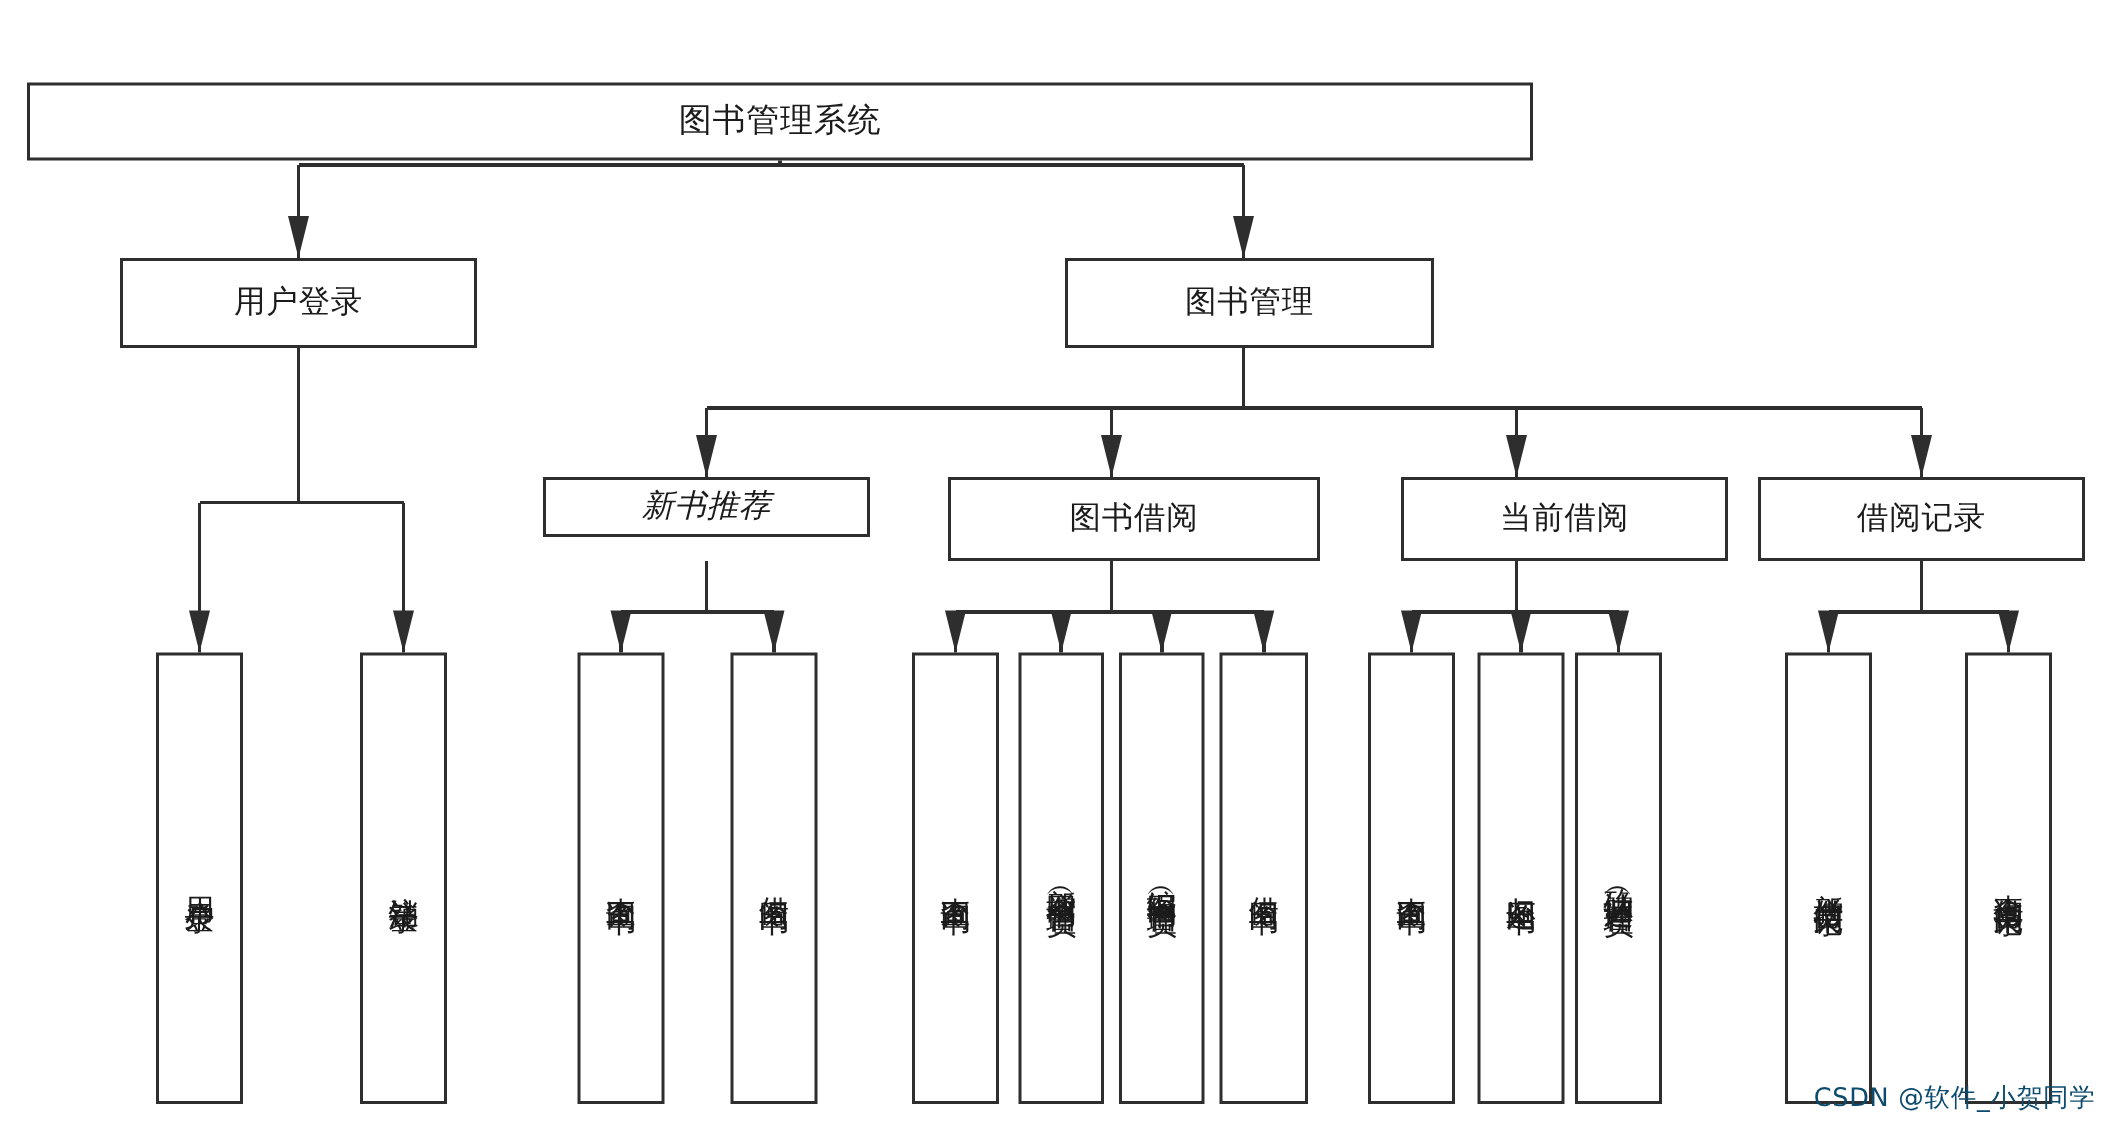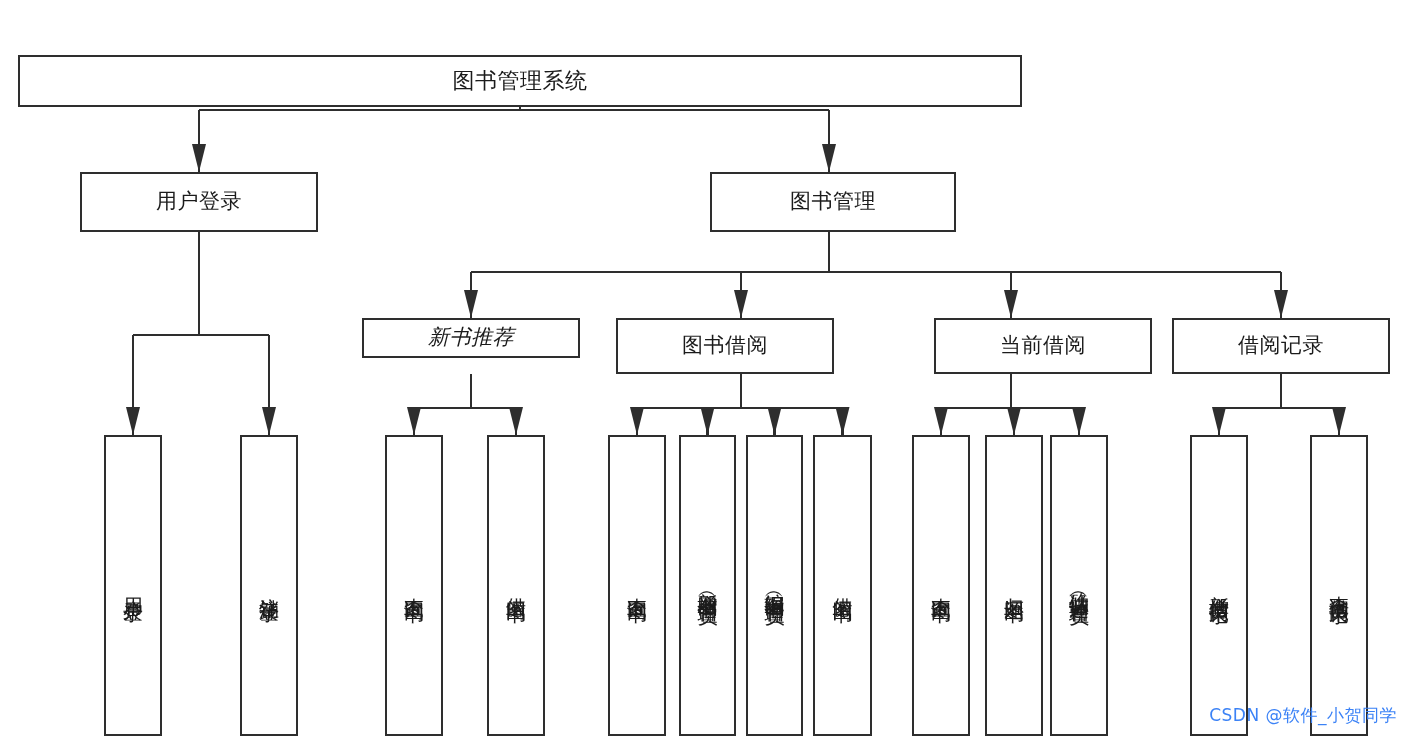--- a/index.html
+++ b/index.html
@@ -47,23 +47,23 @@
     line-height: 1.25;
     letter-spacing: 2px;
     white-space: nowrap;
   }
   .node-box.title .node-label {
     font-size: 22px;
   }
   #watermark {
     position: absolute;
     right: 8px;
-    bottom: 20px;
+    bottom: 4px;
     font-size: 17px;
-    color: #3b82f6;
+    color: #0c4a6e;
     white-space: nowrap;
     pointer-events: none;
     letter-spacing: 0.5px;
   }
 </style>
 </head>
 <body>
 
 <div id="diagram-root">
   <svg id="edge-layer" viewBox="0 0 1405 747" preserveAspectRatio="none" aria-hidden="true">
@@ -126,21 +126,21 @@
       </div>
       <div class="node-box horizontal" style="left: 80px; top: 172px; width: 238px; height: 60px; border-color: rgb(46, 46, 46);">
         <span class="node-label" style="color: rgb(27, 27, 27);">用户登录</span>
       </div>
       <div class="node-box horizontal" style="left: 710px; top: 172px; width: 246px; height: 60px; border-color: rgb(46, 46, 46);">
         <span class="node-label" style="color: rgb(27, 27, 27);">图书管理</span>
       </div>
       <div class="node-box horizontal" style="left: 362px; top: 318px; width: 218px; height: 40px; border-color: rgb(46, 46, 46); font-style: italic;">
         <span class="node-label" style="color: rgb(27, 27, 27);">新书推荐</span>
       </div>
-      <div class="node-box horizontal" style="left: 616px; top: 318px; width: 218px; height: 56px; border-color: rgb(46, 46, 46); justify-content: center;">
+      <div class="node-box horizontal" style="left: 632px; top: 318px; width: 248px; height: 56px; border-color: rgb(46, 46, 46); justify-content: center;">
         <span class="node-label" style="color: rgb(27, 27, 27);">图书借阅</span>
       </div>
       <div class="node-box horizontal" style="left: 934px; top: 318px; width: 218px; height: 56px; border-color: rgb(46, 46, 46);">
         <span class="node-label" style="color: rgb(27, 27, 27);">当前借阅</span>
       </div>
       <div class="node-box horizontal" style="left: 1172px; top: 318px; width: 218px; height: 56px; border-color: rgb(46, 46, 46);">
         <span class="node-label" style="color: rgb(27, 27, 27);">借阅记录</span>
       </div>
       <div class="node-box vertical" style="left: 104px; top: 435px; width: 58px; height: 301px; border-color: rgb(46, 46, 46);">
         <span class="node-label" style="color: rgb(27, 27, 27);">用户登录</span>

